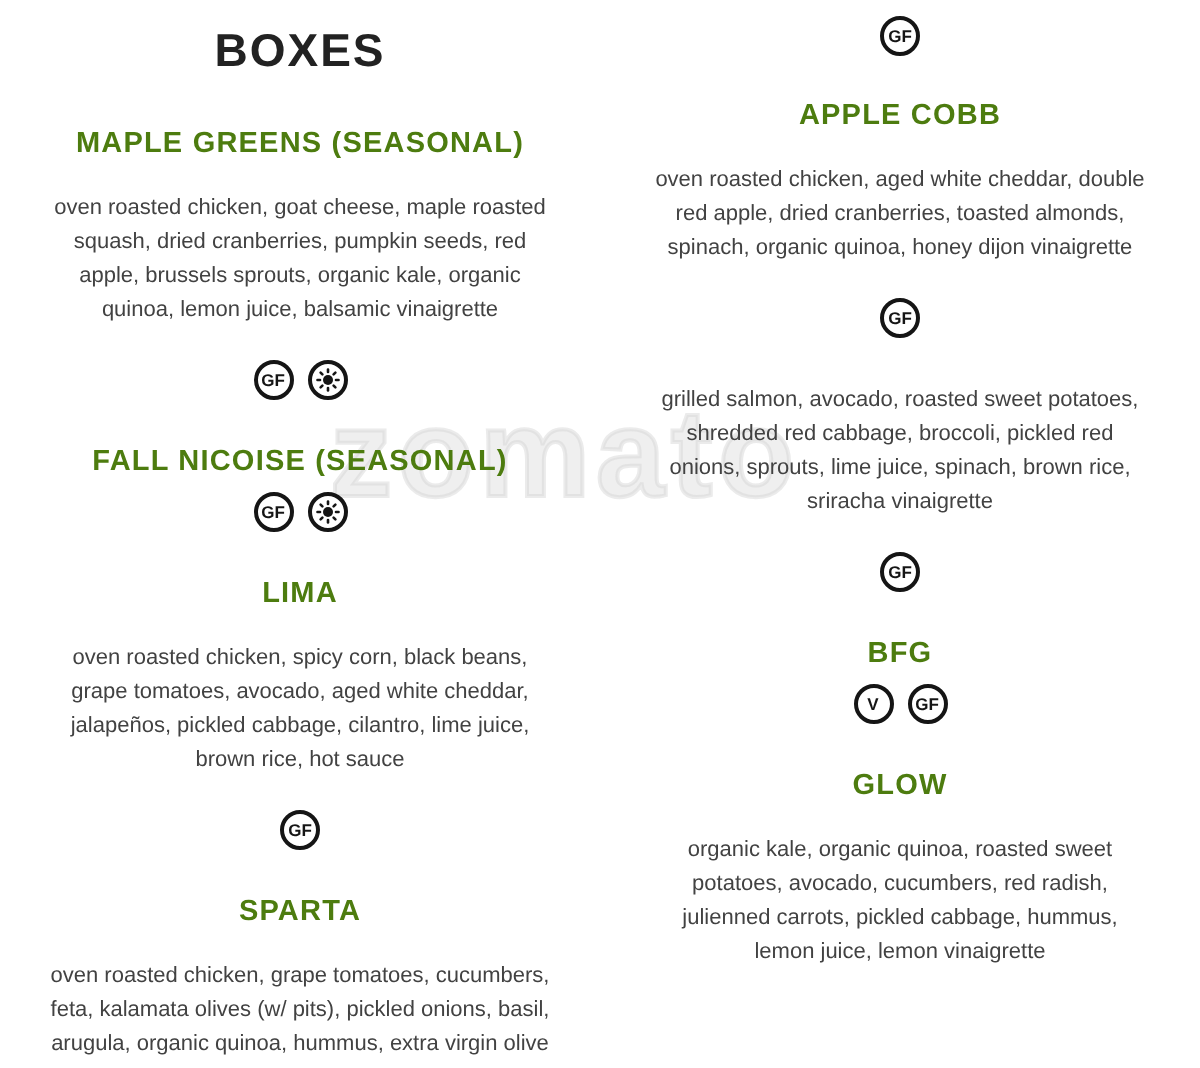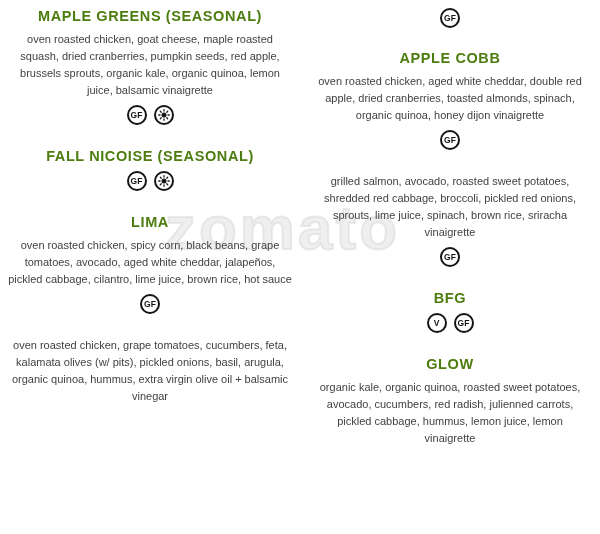--- a/index.html
+++ b/index.html
@@ -53,21 +53,21 @@
     font-size: 14.5px;
     font-weight: 700;
     letter-spacing: 0.6px;
     color: #4d7c0f;
     margin: 0 0 7px 0;
   }
   .item-desc {
     font-size: 11px;
     line-height: 17px;
     color: #424242;
-    margin: 0;
+    margin: 16px;
     font-weight: 400;
   }
   .badges {
     margin-top: 6px;
     min-height: 20px;
     display: flex;
     justify-content: center;
     align-items: flex-end;
     gap: 7px;
   }
@@ -95,20 +95,21 @@
 </style>
 </head>
 <body>
 
 <div class="page">
   <div class="watermark">zomato</div>
 
   <div class="menu">
 
     <div class="col col-left">
+      <h1 class="page-title">BOXES</h1>
 
       <section class="item">
         <h2 class="item-name">MAPLE GREENS (SEASONAL)</h2>
         <p class="item-desc">oven roasted chicken, goat cheese, maple roasted squash, dried cranberries, pumpkin seeds, red apple, brussels sprouts, organic kale, organic quinoa, lemon juice, balsamic vinaigrette</p>
         <div class="badges">
             <span class="badge">GF</span>
             <span class="badge">
               <svg width="12" height="12" viewBox="0 0 24 24" aria-hidden="true">
                 <circle cx="12" cy="12" r="5" fill="#151515"></circle>
                 <g stroke="#151515" stroke-width="2.6" stroke-linecap="round">
@@ -150,20 +151,21 @@
 
       <section class="item">
         <h2 class="item-name">LIMA</h2>
         <p class="item-desc">oven roasted chicken, spicy corn, black beans, grape tomatoes, avocado, aged white cheddar, jalapeños, pickled cabbage, cilantro, lime juice, brown rice, hot sauce</p>
         <div class="badges">
             <span class="badge">GF</span>
           </div>
       </section>
 
       <section class="item">
+        <h2 class="item-name">SPARTA</h2>
         <p class="item-desc">oven roasted chicken, grape tomatoes, cucumbers, feta, kalamata olives (w/ pits), pickled onions, basil, arugula, organic quinoa, hummus, extra virgin olive oil + balsamic vinegar</p>
 
       </section>
     </div>
 
     <div class="col col-right">
       <div class="badges orphan-badges">
           <span class="badge">GF</span>
         </div>
 

